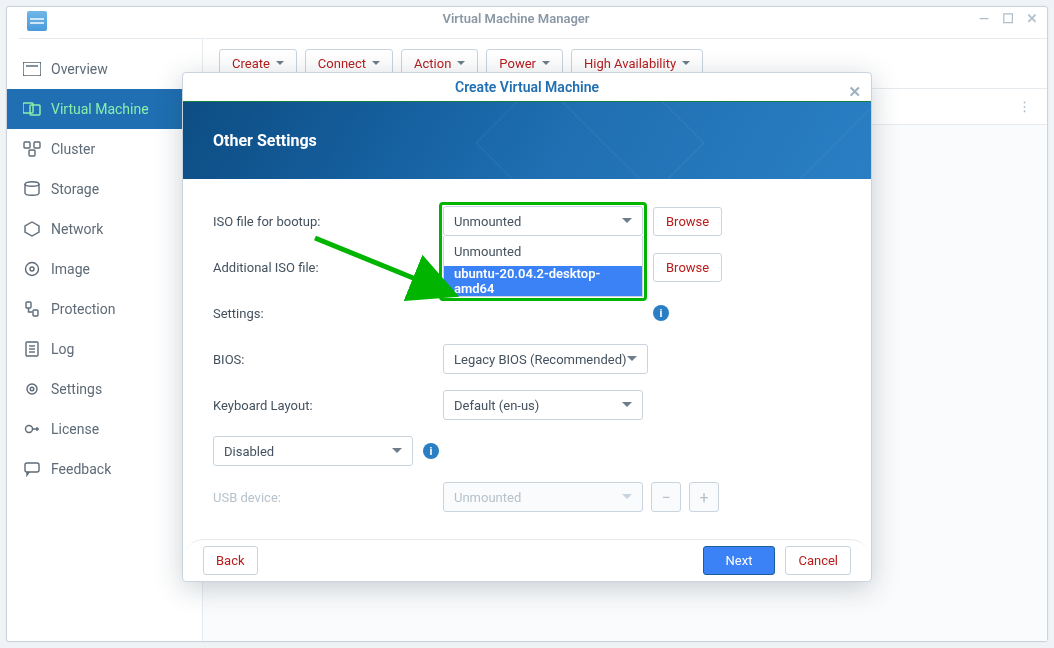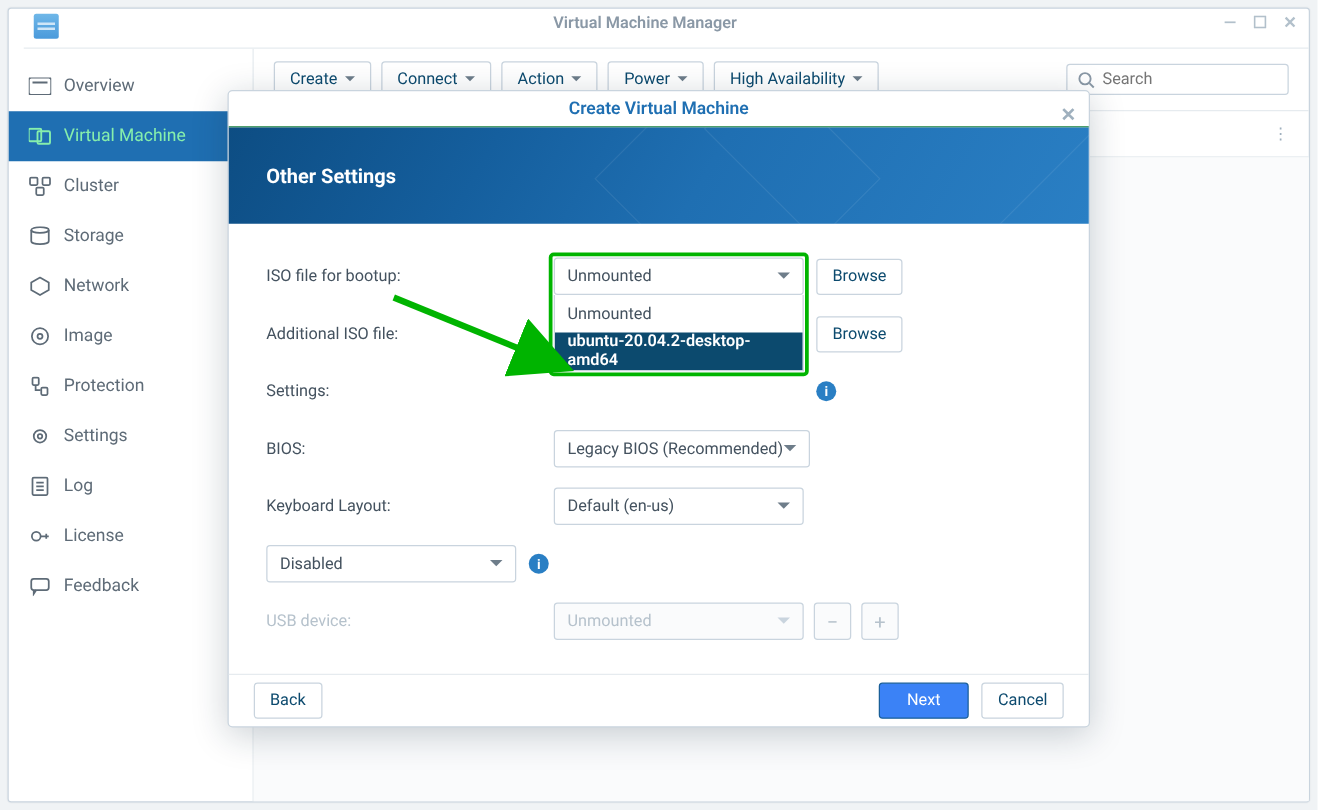--- a/index.html
+++ b/index.html
@@ -12,21 +12,21 @@
   .title-icon::after { content: ""; position: absolute; left: 3px; right: 3px; top: 11px; height: 2px; background: #cfe6f7; }
   .win-btns { display: flex; gap: 10px; }
   .win-btn { width: 14px; height: 14px; display: flex; align-items: center; justify-content: center; color: #b2c0cb; cursor: pointer; }
   .main-row { flex: 1; display: flex; min-height: 0; }
   .sidebar { width: 196px; border-right: 1px solid #e6ebef; padding-top: 10px; }
   .side-item { display: flex; align-items: center; gap: 10px; padding: 12px 16px; color: #5e6b77; font-size: 14px; cursor: pointer; }
   .side-item.active { background: #1f6fb2; color: #86efac; }
   .side-ico { width: 18px; height: 16px; display: inline-flex; align-items: center; justify-content: center; color: inherit; }
   .content { flex: 1; display: flex; flex-direction: column; position: relative; }
   .toolbar { display: flex; align-items: center; gap: 8px; padding: 10px 16px; border-bottom: 1px solid #e6ebef; }
-  .btn { background: #fff; border: 1px solid #c9d4de; border-radius: 3px; padding: 6px 12px; font-size: 13px; color: #0c4a6e; display: inline-flex; align-items: center; gap: 6px; cursor: pointer; }
+  .btn { background: #fff; border: 1px solid #c9d4de; border-radius: 3px; padding: 6px 12px; font-size: 13px; color: #b91c1c; display: inline-flex; align-items: center; gap: 6px; cursor: pointer; }
   .btn .caret { border: 4px solid transparent; border-top-color: #6e7d8a; margin-top: 3px; }
   .search { margin-left: auto; display: flex; align-items: center; border: 1px solid #c9d4de; border-radius: 3px; padding: 4px 8px; color: #8a98a6; }
   .search input { border: none; outline: none; font-size: 13px; width: 140px; margin-left: 6px; color: #44525f; }
   .table-head { display: flex; padding: 10px 16px; border-bottom: 1px solid #e6ebef; color: #5e6b77; font-size: 13px; }
   .th { flex: 1; display: flex; align-items: center; justify-content: space-between; }
   .vdots { color: #9fb0be; cursor: pointer; }
   .content-body { flex: 1; background: #fafbfc; }
 
   .modal { position: absolute; left: 182px; top: 72px; width: 690px; height: 510px; background: #fff; border: 1px solid #c9d4de; border-radius: 4px; box-shadow: 0 6px 28px rgba(20,40,60,.22); display: flex; flex-direction: column; z-index: 20; }
   .modal-title { height: 38px; display: flex; align-items: center; justify-content: center; color: #1f6fb2; font-weight: 600; font-size: 14px; border-bottom: 1px solid #15803d; position: relative; }
@@ -39,31 +39,31 @@
   .form-row { display: flex; align-items: center; min-height: 32px; }
   .form-label { width: 230px; color: #44525f; }
   .form-label.disabled { color: #b6c2cc; }
   .select { flex: 0 0 200px; height: 30px; border: 1px solid #c9d4de; border-radius: 3px; background: #fff; display: flex; align-items: center; padding: 0 10px; justify-content: space-between; cursor: pointer; color: #44525f; position: relative; }
   .select.disabled { color: #b6c2cc; background: #fafbfc; }
   .select .caret { border: 5px solid transparent; border-top-color: #6e7d8a; margin-top: 4px; }
   .select.disabled .caret { border-top-color: #c9d4de; }
   .browse { margin-left: 10px; }
   .info-ico { display:inline-flex; width:16px; height:16px; border-radius:50%; background:#2a7fc4; color:#fff; align-items:center; justify-content:center; font-size:11px; font-weight:700; margin-left:10px; }
   .sq-btn { width: 30px; height: 30px; border: 1px solid #c9d4de; border-radius: 3px; display: inline-flex; align-items: center; justify-content: center; color: #b6c2cc; margin-left: 8px; cursor: pointer; font-size: 16px; background: #fafbfc; }
-  .modal-footer { height: 56px; border-top: 1px solid #e6ebef; display: flex; align-items: center; padding: 0 20px; gap: 10px; }
+  .modal-footer { height: 56px; border-top: 1px solid #e6ebef; display: flex; align-items: center; padding: 0 20px; gap: 10px; border-radius: 22px; }
   .modal-footer .spacer { flex: 1; }
   .btn.primary { background: #3b82f6; border-color: #1a5f99; color: #fff; padding-left: 22px; padding-right: 22px; }
 
   
   .dropdown-wrap { position: relative; flex: 0 0 200px; }
   .dropdown-wrap .select { width: 100%; }
   .dd-highlight { position: absolute; left: -4px; right: -4px; top: -4px; height: 99px; border: 3px solid #00b400; border-radius: 4px; pointer-events: none; z-index: 2; }
   .dd-list { position: absolute; left: 0; right: 0; top: 30px; border: 1px solid #c9d4de; border-top: none; background: #fff; z-index: 1; }
   .dd-item { height: 30px; display: flex; align-items: center; padding: 0 10px; cursor: pointer; font-size: 13px; color: #44525f; }
-  .dd-item.sel { background: #0c4a6e; color: #fff; font-weight: 600; }
+  .dd-item.sel { background: #3b82f6; color: #fff; font-weight: 600; }
 
   .arrow-svg { position: absolute; left: 310px; top: 228px; width: 160px; height: 80px; z-index: 50; pointer-events: none; }
 </style>
 </head>
 <body>
 
 <div class="window">
   <div class="titlebar">
     <span class="title-icon"></span>
     <span class="titlebar-title">Virtual Machine Manager</span>
@@ -136,40 +136,40 @@
               <rect x="3" y="1" width="5" height="6" rx="1" fill="none" stroke="currentColor" stroke-width="1.4"></rect>
               <rect x="10" y="9" width="5" height="6" rx="1" fill="none" stroke="currentColor" stroke-width="1.4"></rect>
               <path d="M5.5 7v4h4" fill="none" stroke="currentColor" stroke-width="1.4"></path>
             </svg>
           </span>
         <span>Protection</span>
       </div>
       <div class="side-item">
         <span class="side-ico">
             <svg width="18" height="16" viewBox="0 0 18 16">
-              <circle cx="9" cy="8" r="5" fill="none" stroke="currentColor" stroke-width="1.4"></circle>
-              <circle cx="9" cy="8" r="1.8" fill="none" stroke="currentColor" stroke-width="1.4"></circle>
-            </svg>
-          </span>
-        <span>Settings</span>
-      </div>
-      <div class="side-item">
-        <span class="side-ico">
-            <svg width="18" height="16" viewBox="0 0 18 16">
               <rect x="3" y="1" width="12" height="14" rx="1" fill="none" stroke="currentColor" stroke-width="1.4"></rect>
               <line x1="6" y1="5" x2="12" y2="5" stroke="currentColor" stroke-width="1.4"></line>
               <line x1="6" y1="8" x2="12" y2="8" stroke="currentColor" stroke-width="1.4"></line>
               <line x1="6" y1="11" x2="12" y2="11" stroke="currentColor" stroke-width="1.4"></line>
             </svg>
           </span>
         <span>Log</span>
       </div>
       <div class="side-item">
         <span class="side-ico">
             <svg width="18" height="16" viewBox="0 0 18 16">
+              <circle cx="9" cy="8" r="5" fill="none" stroke="currentColor" stroke-width="1.4"></circle>
+              <circle cx="9" cy="8" r="1.8" fill="none" stroke="currentColor" stroke-width="1.4"></circle>
+            </svg>
+          </span>
+        <span>Settings</span>
+      </div>
+      <div class="side-item">
+        <span class="side-ico">
+            <svg width="18" height="16" viewBox="0 0 18 16">
               <circle cx="6" cy="8" r="3.5" fill="none" stroke="currentColor" stroke-width="1.4"></circle>
               <path d="M9 8h7M14 6v4" stroke="currentColor" stroke-width="1.4"></path>
             </svg>
           </span>
         <span>License</span>
       </div>
       <div class="side-item">
         <span class="side-ico">
             <svg width="18" height="16" viewBox="0 0 18 16">
               <rect x="2" y="2" width="14" height="9" rx="2" fill="none" stroke="currentColor" stroke-width="1.4"></rect>
@@ -195,27 +195,20 @@
             <span class="caret"></span>
           </div>
         <div class="btn">
             <span>Power</span>
             <span class="caret"></span>
           </div>
         <div class="btn">
             <span>High Availability</span>
             <span class="caret"></span>
           </div>
-        <div class="search">
-          <svg width="14" height="14" viewBox="0 0 14 14">
-              <circle cx="6" cy="6" r="4.5" fill="none" stroke="#8a98a6" stroke-width="1.5"></circle>
-              <line x1="9.5" y1="9.5" x2="13" y2="13" stroke="#8a98a6" stroke-width="1.5"></line>
-            </svg>
-          <input placeholder="Search" style="">
-        </div>
       </div>
       <div class="table-head">
         <div class="th">
             <span>Host CPU</span>
             <span class="vdots">⋮</span>
           </div>
       </div>
       <div class="content-body"></div>
     </div>
   </div>

